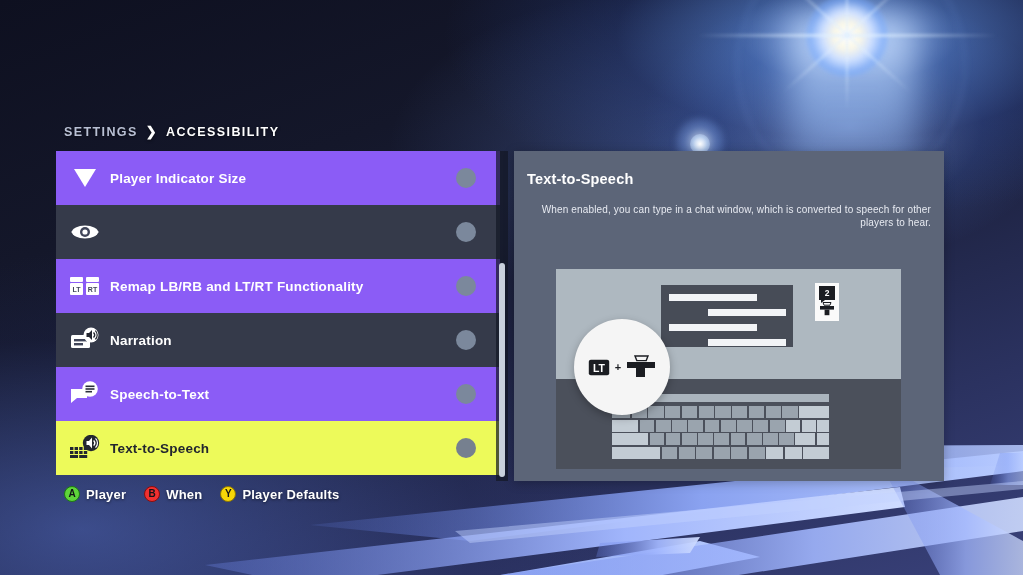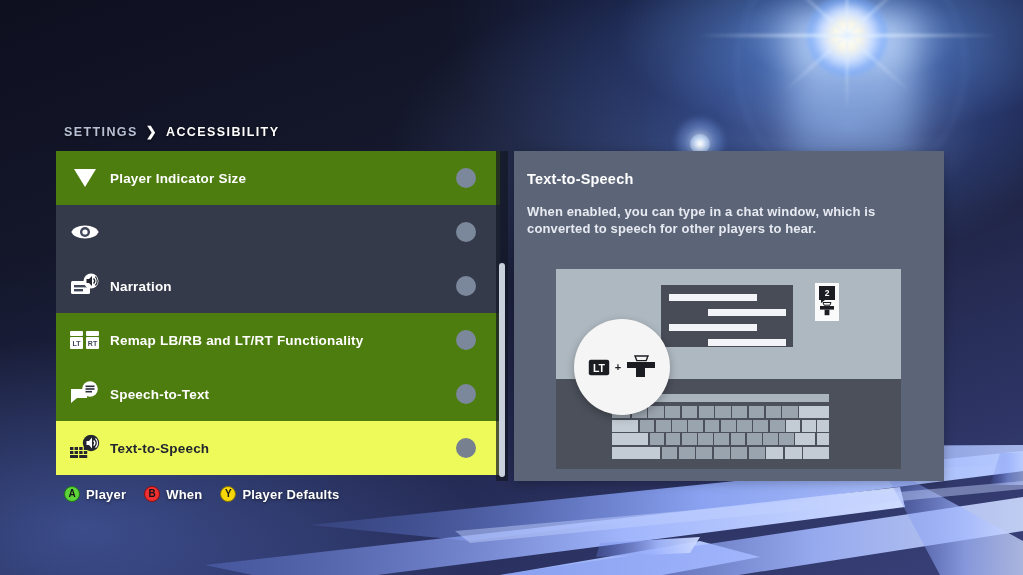--- a/index.html
+++ b/index.html
@@ -80,21 +80,21 @@
     width:444px; height:330px;
     overflow:hidden;
   }
   .list-item {
     position:relative;
     height:54px; width:444px;
     display:flex; align-items:center;
     padding-left:14px;
     cursor:pointer;
   }
-  .list-item.odd  { background:#4d7c0f; }
+  .list-item.odd  { background:#8b5cf6; }
   .list-item.even { background:#353a4a; }
   .list-item.selected { background:#edfa5a; }
   .item-icon {
     width:30px; height:30px; flex:0 0 30px;
     display:flex; align-items:center; justify-content:center;
     margin-right:10px;
   }
   .item-label {
     font-size:13.5px; font-weight:bold; color:#ffffff;
     letter-spacing:0.2px;
@@ -128,22 +128,22 @@
     background:#5c6578;
     box-shadow:0 2px 10px rgba(0,0,0,0.25);
   }
   #detail-title {
     position:absolute; left:13px; top:20px;
     font-size:14.5px; font-weight:bold; color:#ffffff;
     letter-spacing:0.2px;
   }
   #detail-desc {
     position:absolute; left:13px; top:52px; width:404px;
-    font-size:13px; font-weight:bold; color:#e7eaf1;
-    line-height:1.34; letter-spacing:0.15px;
+    font-size:10px; font-weight:normal; color:#e7eaf1;
+    line-height:1.34; letter-spacing:0.15px;text-align:right;
   }
 
   
   #illustration {
     position:absolute; left:42px; top:118px;
     width:345px; height:200px;
     background:#aeb8c0;
     overflow:hidden;
   }
   .ill-lower {
@@ -285,48 +285,48 @@
         <ellipse cx="14" cy="9" rx="13" ry="6.5" fill="#ffffff"></ellipse>
         <ellipse cx="14" cy="9" rx="5" ry="5" fill="#41465a"></ellipse>
         <circle cx="14" cy="9" r="2.6" fill="#ffffff"></circle>
         <polygon points="0,9 4,6 4,12" fill="#ffffff"></polygon>
         <polygon points="28,9 24,6 24,12" fill="#ffffff"></polygon>
       </svg>
     </span>
     <span class="item-dot"></span>
   </div>
 
+  <div class="list-item odd">
+    <span class="item-icon">
+      <svg width="30" height="22" viewBox="0 0 30 22">
+        <rect x="0" y="2" width="13" height="5" rx="1" fill="#ffffff"></rect>
+        <rect x="0" y="8" width="13" height="12" rx="1" fill="#ffffff"></rect>
+        <text x="6.5" y="17" font-family="Liberation Sans, sans-serif" font-size="7" font-weight="bold" fill="#41465a" text-anchor="middle">LT</text>
+        <rect x="16" y="2" width="13" height="5" rx="1" fill="#ffffff"></rect>
+        <rect x="16" y="8" width="13" height="12" rx="1" fill="#ffffff"></rect>
+        <text x="22.5" y="17" font-family="Liberation Sans, sans-serif" font-size="7" font-weight="bold" fill="#41465a" text-anchor="middle">RT</text>
+      </svg>
+    </span>
+    <span class="item-label">Remap LB/RB and LT/RT Functionality</span>
+    <span class="item-dot"></span>
+  </div>
+
   <div class="list-item even">
     <span class="item-icon">
       <svg width="28" height="26" viewBox="0 0 28 26">
         <rect x="0" y="8" width="19" height="13" rx="1.5" fill="#ffffff"></rect>
         <rect x="3" y="12" width="13" height="2.4" fill="#41465a"></rect>
         <rect x="3" y="16" width="9" height="2.4" fill="#41465a"></rect>
         <circle cx="20" cy="8" r="7.5" fill="#ffffff"></circle>
         <polygon points="15.5,6 18,6 21,3 21,13 18,10 15.5,10" fill="#22252f"></polygon>
         <path d="M22.5 5.5 A3.6 3.6 0 0 1 22.5 10.5" stroke="#22252f" stroke-width="1.4" fill="none"></path>
         <path d="M24.3 3.6 A6 6 0 0 1 24.3 12.4" stroke="#22252f" stroke-width="1.2" fill="none"></path>
       </svg>
     </span>
     <span class="item-label">Narration</span>
-    <span class="item-dot"></span>
-  </div>
-
-  <div class="list-item odd">
-    <span class="item-icon">
-      <svg width="30" height="22" viewBox="0 0 30 22">
-        <rect x="0" y="2" width="13" height="5" rx="1" fill="#ffffff"></rect>
-        <rect x="0" y="8" width="13" height="12" rx="1" fill="#ffffff"></rect>
-        <text x="6.5" y="17" font-family="Liberation Sans, sans-serif" font-size="7" font-weight="bold" fill="#41465a" text-anchor="middle">LT</text>
-        <rect x="16" y="2" width="13" height="5" rx="1" fill="#ffffff"></rect>
-        <rect x="16" y="8" width="13" height="12" rx="1" fill="#ffffff"></rect>
-        <text x="22.5" y="17" font-family="Liberation Sans, sans-serif" font-size="7" font-weight="bold" fill="#41465a" text-anchor="middle">RT</text>
-      </svg>
-    </span>
-    <span class="item-label">Remap LB/RB and LT/RT Functionality</span>
     <span class="item-dot"></span>
   </div>
 
   <div class="list-item odd">
     <span class="item-icon">
       <svg width="28" height="26" viewBox="0 0 28 26">
         <path d="M0 8 h16 v9 h-10 l-6 5 v-5 z" fill="#ffffff"></path>
         <circle cx="19" cy="8" r="7.8" fill="#ffffff"></circle>
         <rect x="14.5" y="4.5" width="9" height="1.6" fill="#2b2f3b"></rect>
         <rect x="14.5" y="7.2" width="9" height="1.6" fill="#2b2f3b"></rect>

